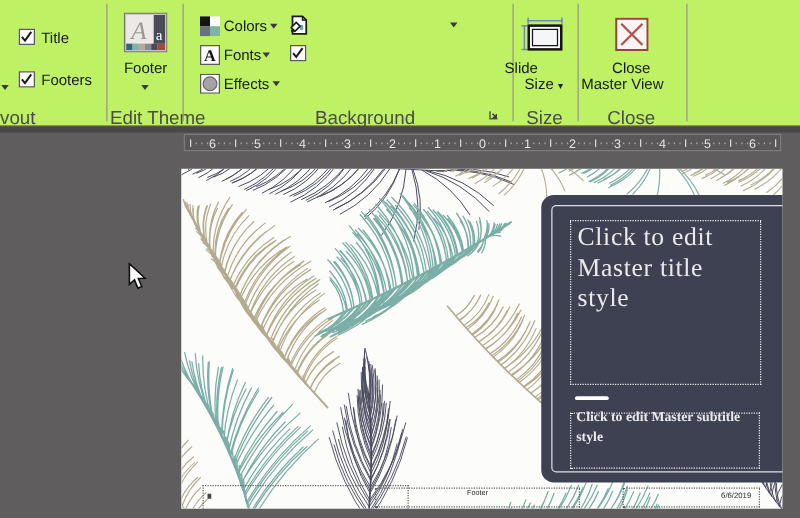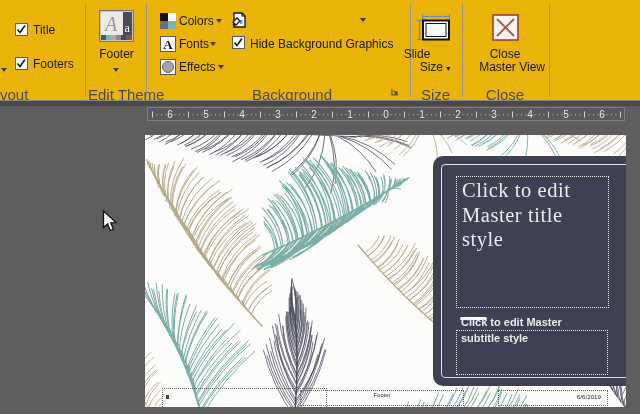--- a/index.html
+++ b/index.html
@@ -1,31 +1,31 @@
 <!DOCTYPE html>
 <html><head><meta charset="utf-8"><style>
 *{margin:0;padding:0;box-sizing:border-box}
 html,body{width:640px;height:414px;overflow:hidden;font-family:"Liberation Sans",sans-serif}
 body{background:#605d5e;position:relative}
-.ribbon{position:absolute;left:0;top:0;width:640px;height:101px;background:#eab308;border-bottom:1px solid #8a8785}
+.ribbon{position:absolute;left:0;top:0;width:640px;height:101px;background:#bef264;border-bottom:1px solid #8a8785}
 .shadowband{position:absolute;left:0;top:101px;width:640px;height:5px;background:#4a4748}
 .sep{position:absolute;top:3px;height:94px;width:1px;background:#98948f}
 .glabel{position:absolute;top:86px;font-size:15px;color:#4c4a48;white-space:nowrap}
 .btxt{position:absolute;font-size:12px;color:#181818;white-space:nowrap}
 .cb{position:absolute;width:13px;height:13px;background:#fcfcfc;border:1px solid #5c5a58}
 .arrow{position:absolute;width:0;height:0;border-left:3.5px solid transparent;border-right:3.5px solid transparent;border-top:4px solid #3a3a3a}
 .ruler{position:absolute;left:147px;top:107px;width:478px;height:14px;background:#5b5859;border:1px solid #7f7c7d}
 .slide{position:absolute;left:145px;top:135px;width:481px;height:272px;background:#fcfcfb;overflow:hidden}
 .panel{position:absolute;left:288px;top:21px;width:220px;height:230px;background:#3e4152;border-radius:10px}
 .pinner{position:absolute;left:296px;top:29px;width:220px;height:214px;border:1px solid #dfdfe3;border-radius:4px}
 .tbox{position:absolute;left:311px;top:41px;width:153px;height:132px;border:1px dotted rgba(255,255,255,.9)}
 .ttext{position:absolute;left:317px;top:43px;width:150px;font-family:"Liberation Serif",serif;font-size:20.5px;line-height:24.5px;letter-spacing:0.55px;color:#ebebef}
 .uline{position:absolute;left:315px;top:182px;width:27px;height:2.5px;background:#fff;border-radius:2px}
 .sbox{position:absolute;left:311px;top:195px;width:152px;height:45px;border:1px dotted rgba(255,255,255,.9)}
-.stext{position:absolute;left:316px;top:180px;width:140px;font-family:Liberation Sans, sans-serif;font-size:11px;font-weight:bold;line-height:15.5px;color:#ebebef}
+.stext{position:absolute;left:316px;top:192px;width:140px;font-family:Liberation Serif, serif;font-size:11px;font-weight:bold;line-height:15.5px;color:#ebebef}
 .bbox{position:absolute;border:1px dotted #636363}
 .cursor{position:absolute;left:102px;top:210px}
 </style></head><body>
 <div class="ribbon">
   <div class="arrow" style="left:1px;top:68px"></div>
   <div class="cb" style="left:15px;top:23px">
       <svg width="13" height="13" viewBox="0 0 13 13" style="position:absolute;left:-1px;top:-1px">
         <path d="M2.5,6.5 L5,9.5 L10,2.5" fill="none" stroke="#1a1a1a" stroke-width="1.6"></path>
       </svg>
     </div>
@@ -81,21 +81,20 @@
       <rect x="9" y="8" width="2.5" height="4" fill="#6aa2d8"></rect>
       <path d="M2,10 L6,6 L9,9 L5,13 Z" fill="#fff" stroke="#1a1a1a" stroke-width="1.4"></path>
       <path d="M1.5,12.5 L3,11 L4.5,12.5 L3,14.5 Z" fill="#1a1a1a"></path>
     </svg>
     <div class="arrow" style="left:360px;top:18px"></div>
   <div class="cb" style="left:232px;top:36px">
       <svg width="13" height="13" viewBox="0 0 13 13" style="position:absolute;left:-1px;top:-1px">
         <path d="M2.5,6.5 L5,9.5 L10,2.5" fill="none" stroke="#1a1a1a" stroke-width="1.6"></path>
       </svg>
     </div>
-  <div class="btxt" style="left:250px;top:37px">Hide Background Graphics</div>
   <div class="glabel" style="left:252px">Background</div>
   <svg width="8" height="8" viewBox="0 0 8 8" style="position:absolute;left:391px;top:88px">
       <path d="M1,1 L1,7 L7,7" fill="none" stroke="#5a5755" stroke-width="1.2"></path>
       <path d="M3,3 L6,6 M6,3.2 L6,6 L3.2,6" fill="none" stroke="#3a3836" stroke-width="1.1"></path>
     </svg>
   <div class="sep" style="left:410px"></div>
   <svg width="34" height="28" viewBox="0 0 34 28" style="position:absolute;left:417px;top:13px">
       <line x1="5" y1="3.5" x2="33" y2="3.5" stroke="#6f88bd" stroke-width="1.2"></line>
       <line x1="5.5" y1="1" x2="5.5" y2="6" stroke="#6f88bd" stroke-width="1.2"></line>
       <line x1="32.5" y1="1" x2="32.5" y2="6" stroke="#6f88bd" stroke-width="1.2"></line>
@@ -107,21 +106,21 @@
     </svg>
   <div class="btxt" style="left:392px;top:47px;width:50px;text-align:center">Slide</div>
   <div class="btxt" style="left:410px;top:60px;width:50px;text-align:center">Size&nbsp;<span style="font-size:8px">▾</span></div>
   <div class="glabel" style="left:421px;width:24px;text-align:center">Size</div>
   <div class="sep" style="left:462px"></div>
   <svg width="27" height="27" viewBox="0 0 27 27" style="position:absolute;left:492px;top:14px">
       <rect x="1" y="1" width="25" height="25" fill="#fdf4f3" stroke="#a0403a" stroke-width="1.6"></rect>
       <path d="M5,5 L22,22 M22,5 L5,22" fill="none" stroke="#b0524a" stroke-width="1.8"></path>
     </svg>
   <div class="btxt" style="left:465px;top:47px;width:80px;text-align:center">Close</div>
-  <div class="btxt" style="left:465px;top:60px;width:80px;text-align:right">Master View</div>
+  <div class="btxt" style="left:465px;top:60px;width:80px;text-align:left">Master View</div>
   <div class="glabel" style="left:485px;width:40px;text-align:center">Close</div>
   <div class="sep" style="left:549px"></div>
 </div>
 <div class="shadowband"></div>
 <div class="ruler">
     <svg width="476" height="12" viewBox="0 0 476 12" style="position:absolute;left:0;top:0">
       <text x="22.0" y="10" font-size="10" fill="#e8e7e7" text-anchor="middle" font-family="Liberation Sans,sans-serif">6</text>
       <text x="58.0" y="10" font-size="10" fill="#e8e7e7" text-anchor="middle" font-family="Liberation Sans,sans-serif">5</text>
       <text x="94.0" y="10" font-size="10" fill="#e8e7e7" text-anchor="middle" font-family="Liberation Sans,sans-serif">4</text>
       <text x="130.0" y="10" font-size="10" fill="#e8e7e7" text-anchor="middle" font-family="Liberation Sans,sans-serif">3</text>

